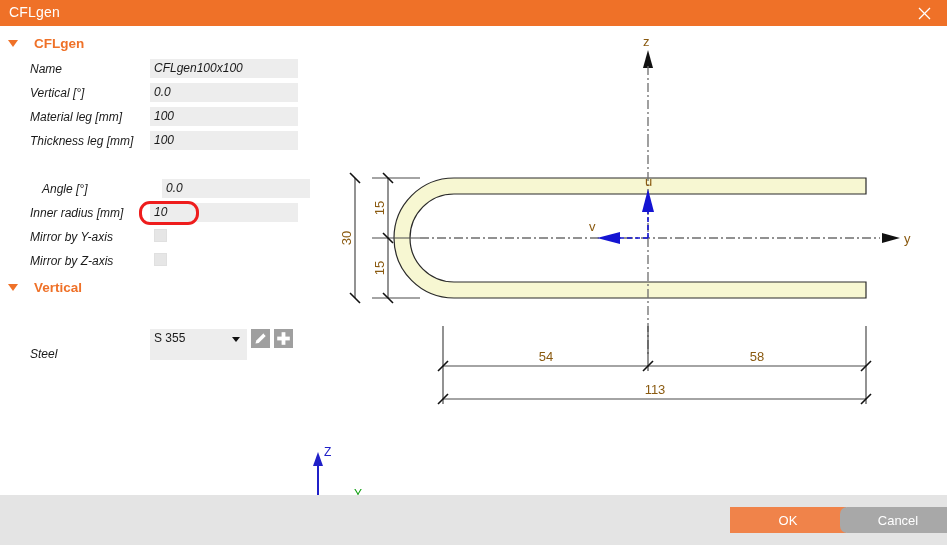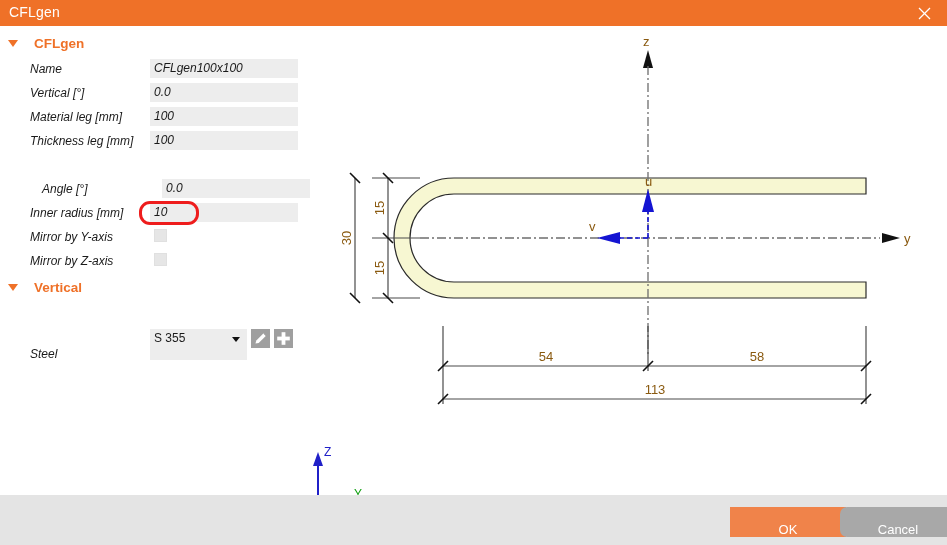--- a/index.html
+++ b/index.html
@@ -163,21 +163,21 @@
   }
   .footbtn {
     position: absolute;
     top: 12px;
     width: 116px; height: 26px;
     border: none;
     font-size: 13px;
     font-family: "Liberation Sans", sans-serif;
     color: #ffffff;
     cursor: pointer;
-    padding: 15px;
+    padding: 5px;
   }
   #ok-button     { left: 730px; background: #f0834a; }
   #cancel-button { left: 840px; background: #a8a8a8; border-radius: 7px; }
 </style>
 </head>
 <body>
 
 <div id="titlebar">
   <div id="title-text">CFLgen</div>
   <div id="close-btn">

